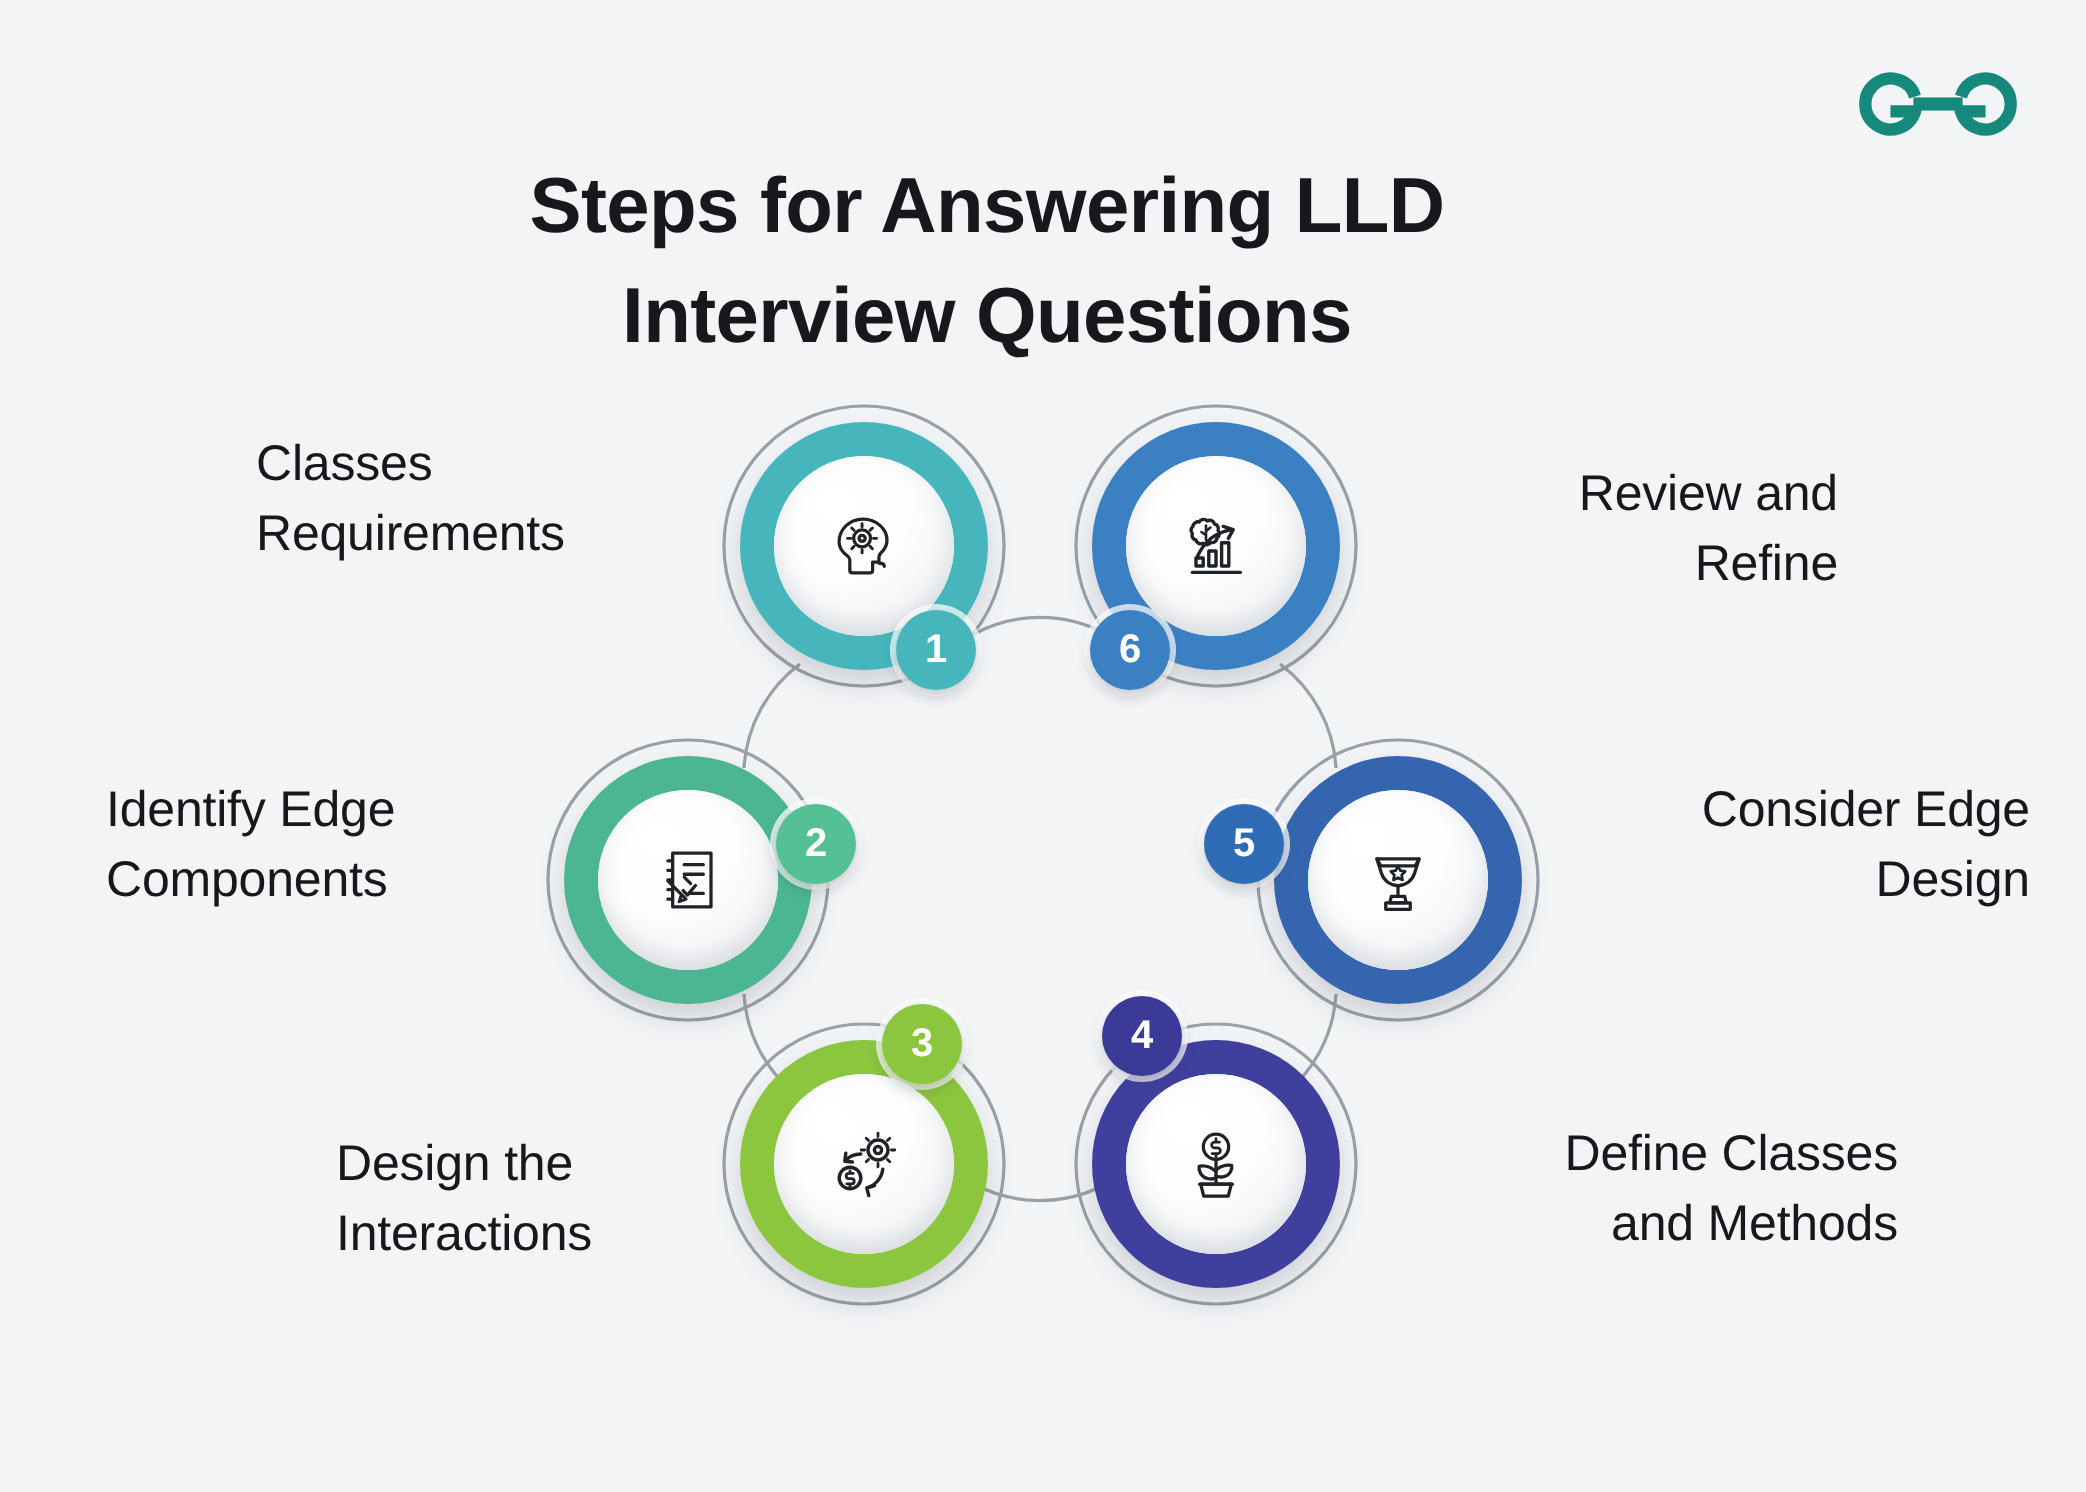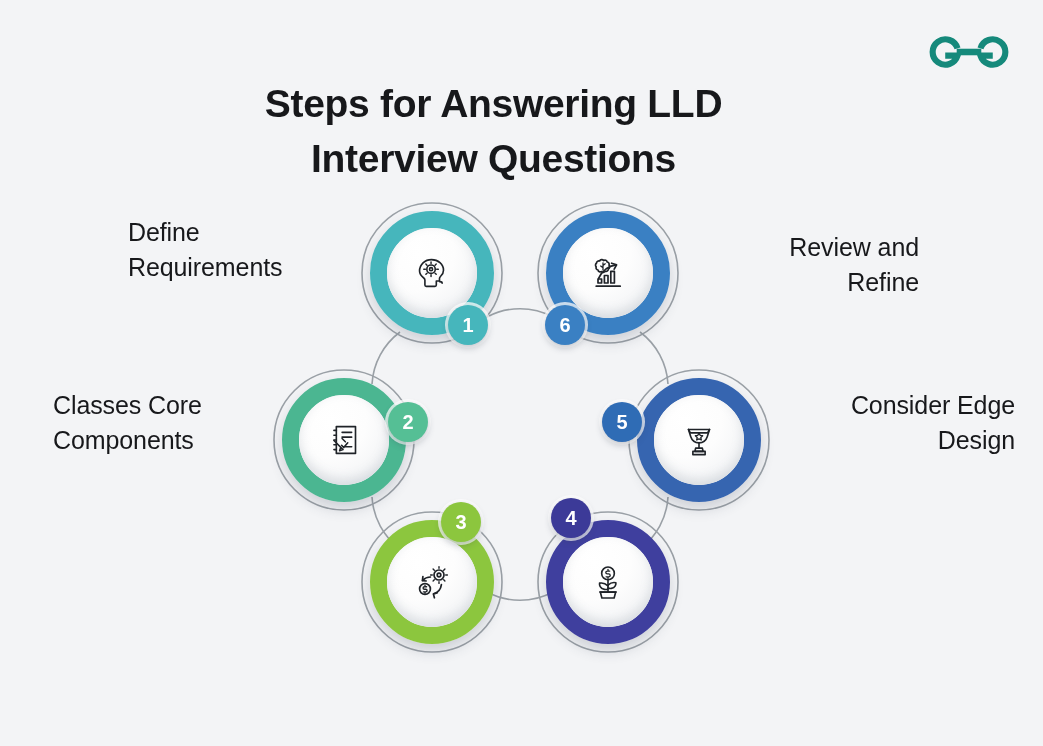--- a/index.html
+++ b/index.html
@@ -161,42 +161,42 @@
           <circle cx="23" cy="20" r="1.6"></circle>
           <g stroke-width="1.5">
             <path d="M23 14.1v-1.7M23 27.6v-1.7M28.9 20h1.7M15.4 20h1.7M27.2 15.8l1.2-1.2M17.6 25.4l1.2-1.2M27.2 24.2l1.2 1.2M17.6 14.6l1.2 1.2"></path>
           </g>
           <path d="M32 33c1.5 0 2.6.6 2.6 1.6"></path>
         </svg>
       </span>
     </div>
   </div>
   <div class="badge" style="left:448px; top:305px; background:#46b6bc;">1</div>
-  <div class="label left" style="left:128px; top:215px; width:230px;">Define
+  <div class="label left" style="left:128px; top:215px; width:230px;">Classes
 Requirements</div>
 
   <div class="node" style="left:282px; top:378px;">
     <div class="ring" style="border-color:#4bb691;"></div>
     <div class="inner">
       <span>
         <svg width="46" height="46" viewBox="0 0 48 48" fill="none" stroke="#1f2328" stroke-width="1.7" stroke-linecap="round" stroke-linejoin="round">
           <path d="M16 10h20v28H16z"></path>
           <path d="M16 14h-2.5M16 19h-2.5M16 24h-2.5M16 29h-2.5M16 34h-2.5"></path>
           <path d="M22 16h10M22 21h10M25 31h7"></path>
           <path d="M21.5 29.5l2.2 2.4 4.2-5"></path>
           <g stroke-width="1.6">
             <path d="M13.5 24.5l9.5 9.5-3.6 1.3 1.2-3.7z" fill="#ffffff"></path>
             <path d="M22 22.5l3.4 3.4"></path>
           </g>
         </svg>
       </span>
     </div>
   </div>
   <div class="badge" style="left:388px; top:402px; background:#55bf95;">2</div>
-  <div class="label left" style="left:53px; top:388px; width:220px;">Classes Core
+  <div class="label left" style="left:53px; top:388px; width:220px;">Identify Edge
 Components</div>
 
   <div class="node" style="left:370px; top:520px;">
     <div class="ring" style="border-color:#8cc63e;"></div>
     <div class="inner">
       <span>
         <svg width="48" height="48" viewBox="0 0 48 48" fill="none" stroke="#1f2328" stroke-width="1.7" stroke-linecap="round" stroke-linejoin="round">
           <circle cx="31" cy="17" r="5"></circle>
           <circle cx="31" cy="17" r="1.8"></circle>
           <g stroke-width="1.4">
@@ -206,38 +206,42 @@
           <path d="M18.6 28.7h-2.1c-.8 0-1.4.6-1.4 1.3s.6 1.3 1.4 1.3h1.2c.8 0 1.4.6 1.4 1.3s-.6 1.3-1.4 1.3h-2.3M17 27.4v1.3M17 33.9v1.3" stroke-width="1.4"></path>
           <path d="M14.6 22.3A11 11 0 0 1 22.4 19"></path>
           <path d="M14.9 18.6l-.5 4 3.8.4"></path>
           <path d="M33.4 26.6a11 11 0 0 1-7.8 9.2"></path>
           <path d="M29.3 34.8l-3.9 1.3 1 3.7"></path>
         </svg>
       </span>
     </div>
   </div>
   <div class="badge" style="left:441px; top:502px; background:#8cc63e;">3</div>
+  <div class="label left" style="left:168px; top:565px; width:200px;">Design the
+Interactions</div>
 
   <div class="node" style="left:546px; top:520px;">
     <div class="ring" style="border-color:#3f3f9e;"></div>
     <div class="inner">
       <span>
         <svg width="46" height="46" viewBox="0 0 48 48" fill="none" stroke="#1f2328" stroke-width="1.7" stroke-linecap="round" stroke-linejoin="round">
           <circle cx="24" cy="15" r="6.6"></circle>
           <path d="M25.8 12.6h-2.5c-.9 0-1.6.7-1.6 1.5s.7 1.5 1.6 1.5h1.4c.9 0 1.6.7 1.6 1.5s-.7 1.5-1.6 1.5h-2.7M24 10.8v1.8M24 18.6v1.8" stroke-width="1.4"></path>
           <path d="M24 21.6v13"></path>
           <path d="M24 28c-3.5-3.3-7.4-3.1-8.8-2.8-.3 1.6.4 5.7 5 6.5 2 .4 3.8-.5 3.8-.5"></path>
           <path d="M24 27.2c3.2-3 6.9-2.8 8.2-2.5.3 1.5-.4 5.3-4.7 6-1.8.3-3.5-.5-3.5-.5"></path>
           <path d="M16 34.5h16l-1.6 6.2H17.6z"></path>
           <path d="M15.4 34.5h17.2" stroke-width="1.6"></path>
         </svg>
       </span>
     </div>
   </div>
   <div class="badge" style="left:551px; top:498px; background:#3c3a98;">4</div>
+  <div class="label right" style="left:689px; top:560px; width:260px;">Define Classes
+and Methods</div>
 
   <div class="node" style="left:637px; top:378px;">
     <div class="ring" style="border-color:#3665b0;"></div>
     <div class="inner">
       <span>
         <svg width="46" height="46" viewBox="0 0 48 48" fill="none" stroke="#1f2328" stroke-width="1.7" stroke-linecap="round" stroke-linejoin="round">
           <path d="M13 13h22l-2.4 7.6A9.3 9.3 0 0 1 24 27a9.3 9.3 0 0 1-8.6-6.4z"></path>
           <path d="M13 13l2 3.6h18l2-3.6"></path>
           <path d="M24 27v5.5"></path>
           <path d="M20.5 32.5h7l.8 3.4h-8.6z"></path>

